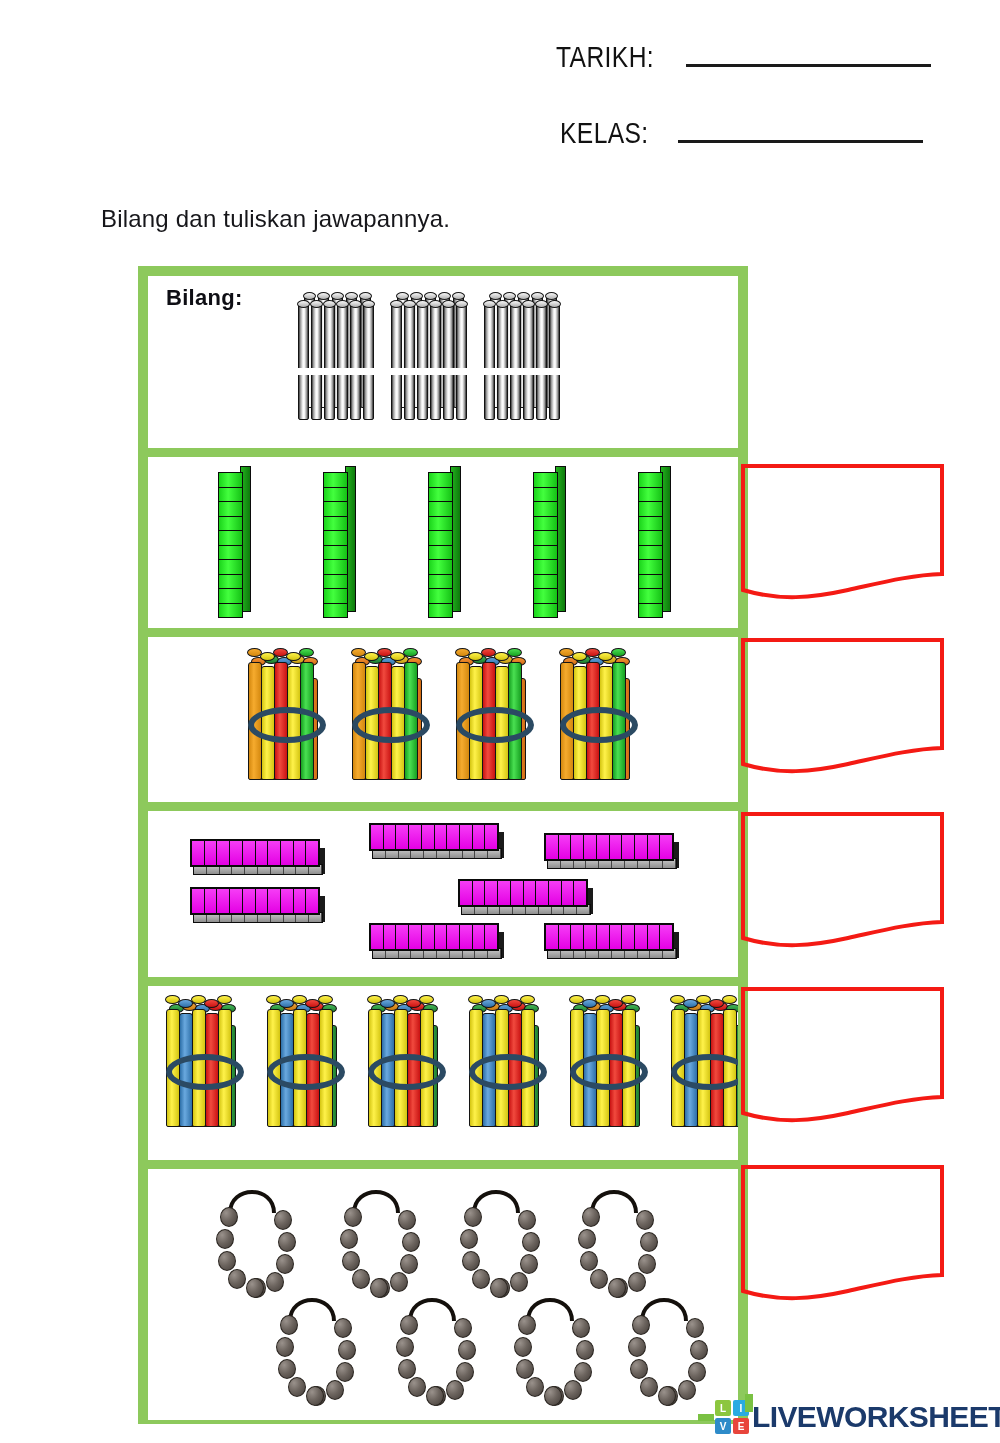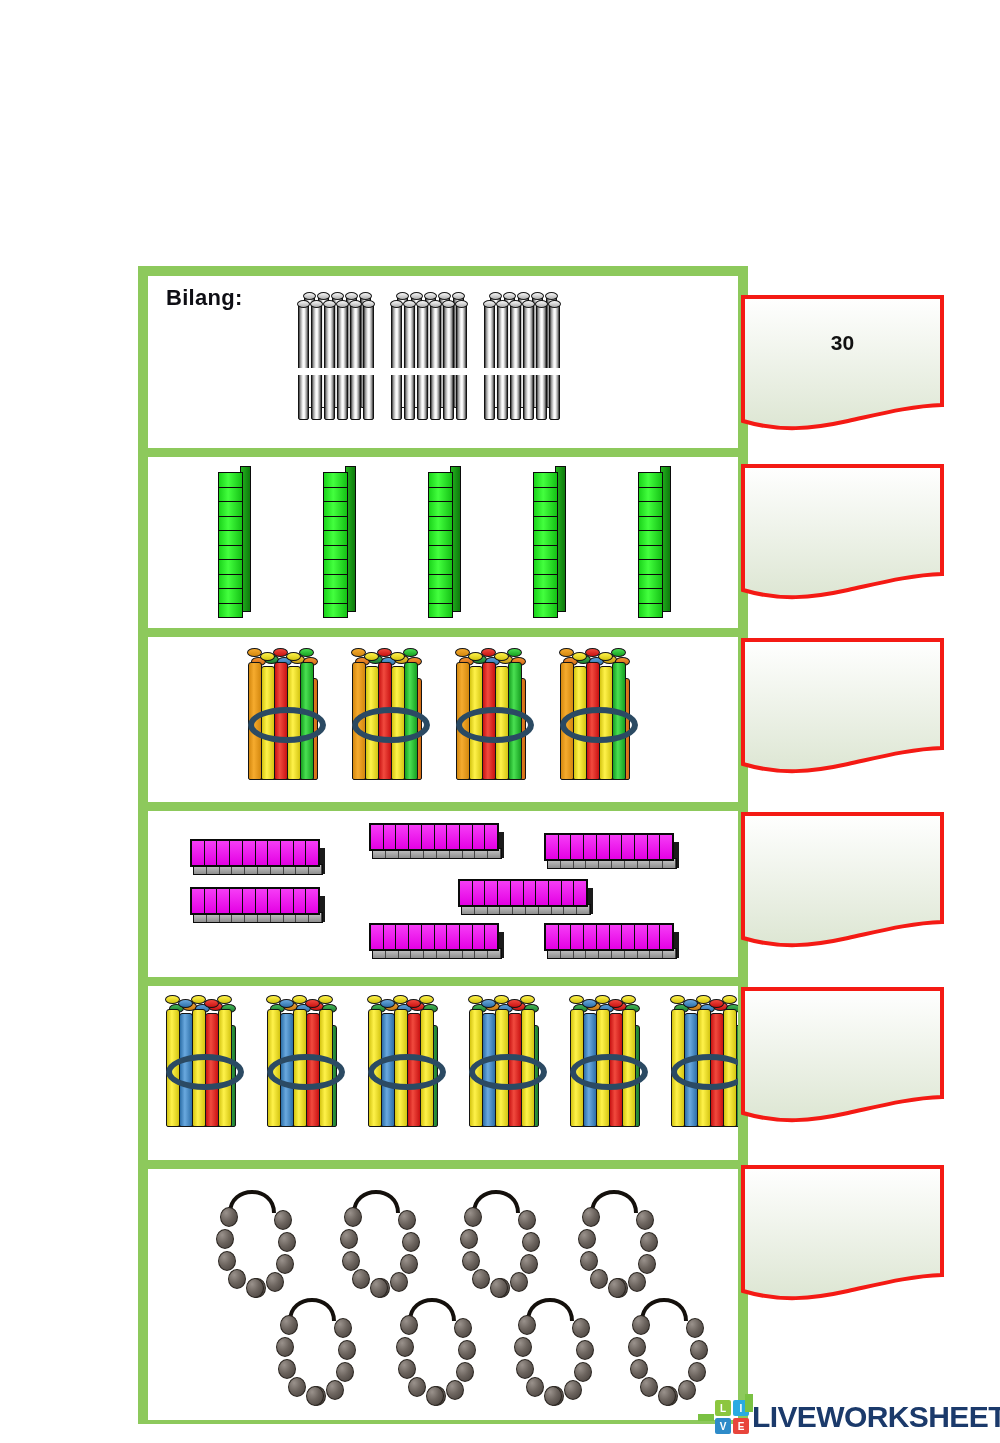--- a/index.html
+++ b/index.html
@@ -176,23 +176,32 @@
     font-size: 30px; font-weight: 700; color: #1B3A6B;
     letter-spacing: -.6px; margin-left: 3px;
     font-family: "Liberation Sans", sans-serif;
   }
 </style>
 </head>
 <body>
 
 <div class="page">
 
-
-
-
+  <div class="hdr-row" id="tarikh-row">
+    <span class="hdr-label">TARIKH:</span>
+    <span class="rule" id="tarikh-line"></span>
+  </div>
+
+
+  <div class="hdr-row" id="kelas-row">
+    <span class="hdr-label">KELAS:</span>
+    <span class="rule" id="kelas-line"></span>
+  </div>
+
+  <div class="instruction">Bilang dan tuliskan jawapannya.</div>
 
   <div class="frame">
 
     <div class="row" id="row-example" style="height:172px;">
       <span class="contoh-label">Bilang:</span>
       <div class="art" id="ex-art" style="left: 150px; top: 18px; display: flex; gap: 7px;">
           <div class="wbundle">
             <div class="wstick back" style="left: 6px;"></div>
             <div class="wcap" style="left: 5px; top: -2px;"></div>
             <div class="wstick back" style="left: 20px;"></div>
@@ -908,32 +917,20 @@
             <div class="bead" style="left: 60px; top: 93px;"></div>
             <div class="bead" style="left: 70px; top: 75px;"></div>
             <div class="bead" style="left: 72px; top: 53px;"></div>
             <div class="bead" style="left: 68px; top: 31px;"></div>
             <div class="bead" style="left: 40px; top: 99px;"></div>
           </div>
         </div>
     </div>
   </div>
 
-  <div class="ansbox" id="ans-ex" style="top:293px;height:152px;">
-    <svg viewBox="0 0 205 152" preserveAspectRatio="none">
-      <defs>
-        <linearGradient id="gx" x1="0" y1="0" x2="0" y2="1">
-          <stop offset="0%" stop-color="#ffffff"></stop>
-            <stop offset="100%" stop-color="#dde6d3"></stop>
-        </linearGradient>
-      </defs>
-      <path d="M3,4 L202,4 L202,112 C170,113 140,121 108,128 C72,136 40,139 3,128 Z" fill="url(#gx)" stroke="#F41A14" stroke-width="4"></path>
-    </svg>
-    <div class="ansval">30</div>
-  </div>
 
   <div class="ansbox" id="ans-1" style="top:462px;height:152px;">
     <svg viewBox="0 0 205 152" preserveAspectRatio="none">
       <path d="M3,4 L202,4 L202,112 C170,113 140,121 108,128 C72,136 40,139 3,128 Z" fill="url(#gx)" stroke="#F41A14" stroke-width="4"></path>
     </svg>
     <div class="ansval"></div>
   </div>
 
   <div class="ansbox" id="ans-2" style="top:636px;height:152px;">
     <svg viewBox="0 0 205 152" preserveAspectRatio="none">

